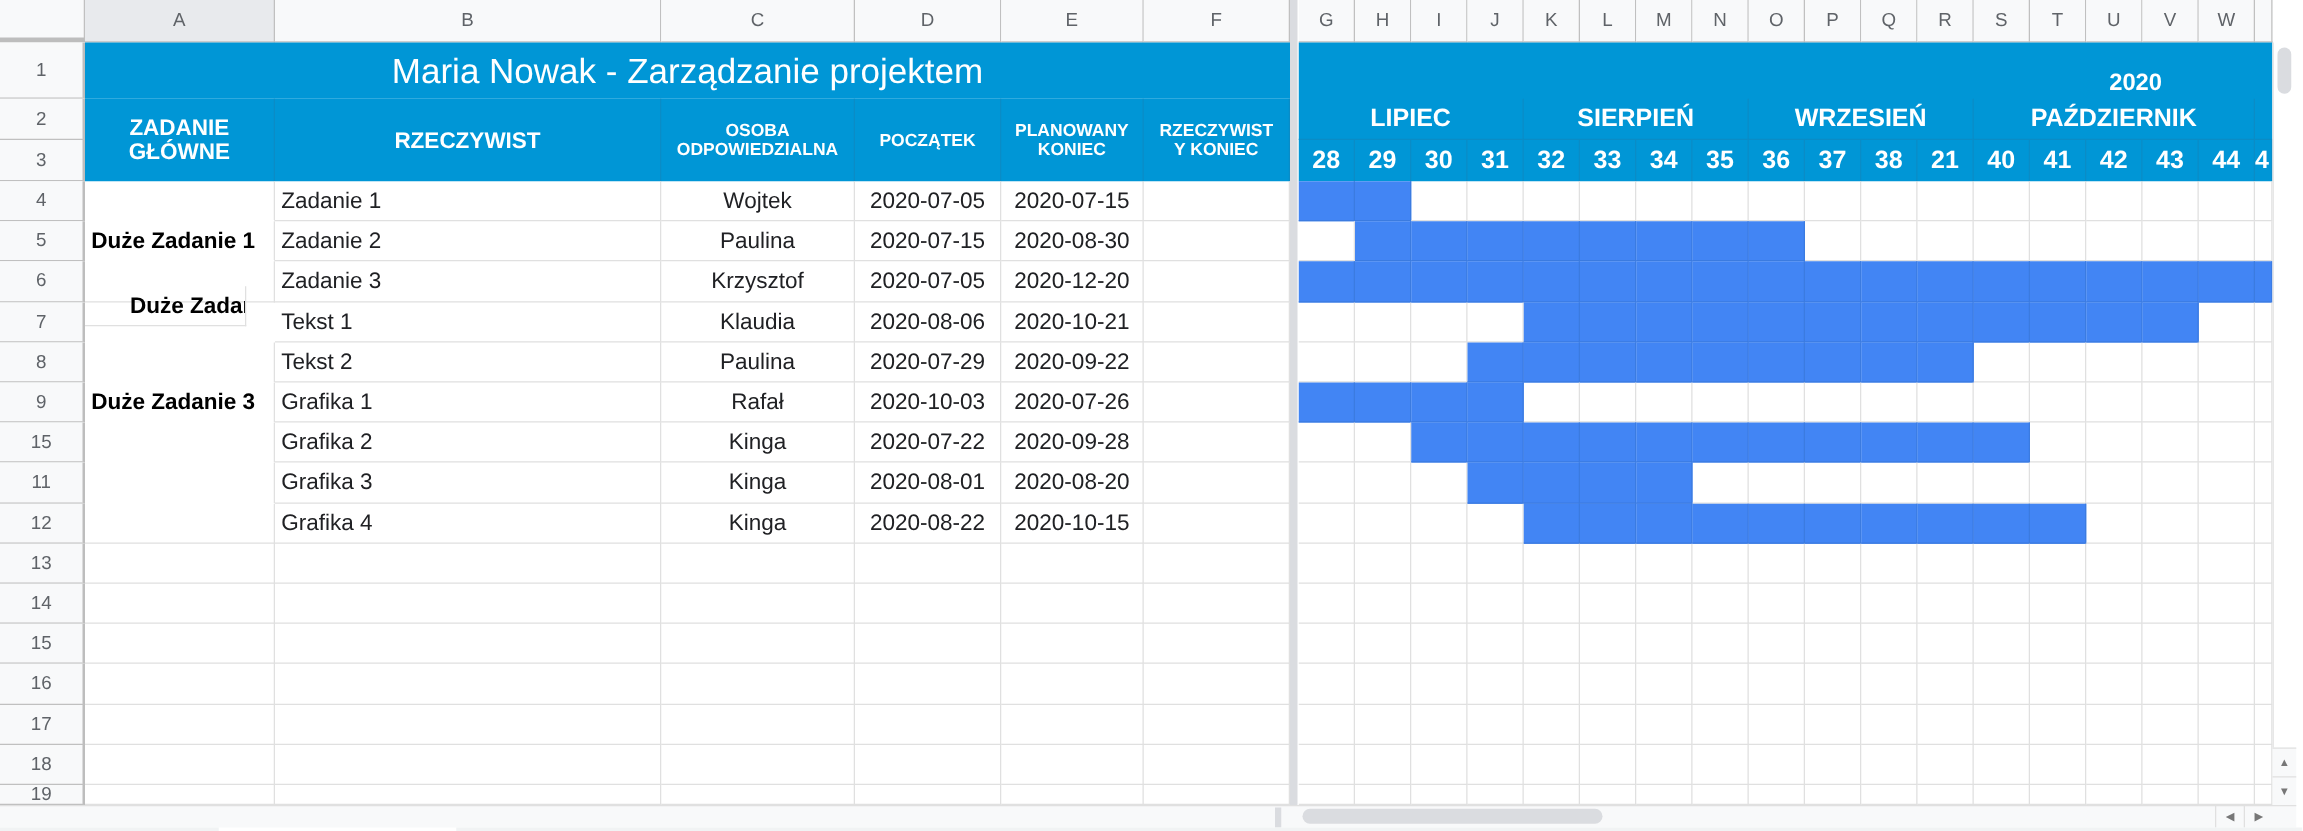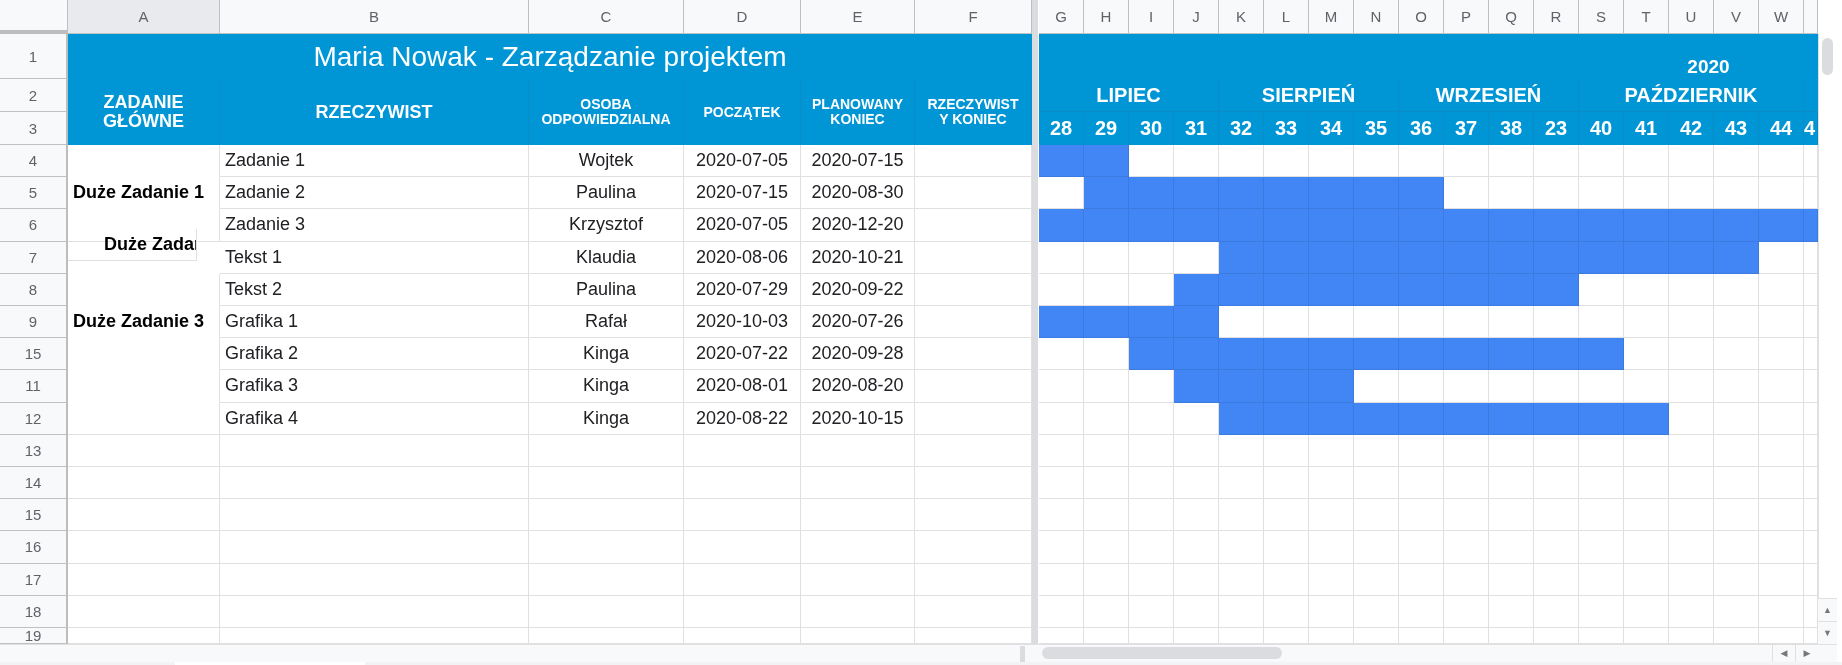--- a/index.html
+++ b/index.html
@@ -142,21 +142,21 @@
     <div class="week" style="left:1084px;top:112px;width:45px;height:33px;overflow:hidden;justify-content:center;">29</div>
     <div class="week" style="left:1129px;top:112px;width:45px;height:33px;overflow:hidden;justify-content:center;">30</div>
     <div class="week" style="left:1174px;top:112px;width:45px;height:33px;overflow:hidden;justify-content:center;">31</div>
     <div class="week" style="left:1219px;top:112px;width:45px;height:33px;overflow:hidden;justify-content:center;">32</div>
     <div class="week" style="left:1264px;top:112px;width:45px;height:33px;overflow:hidden;justify-content:center;">33</div>
     <div class="week" style="left:1309px;top:112px;width:45px;height:33px;overflow:hidden;justify-content:center;">34</div>
     <div class="week" style="left:1354px;top:112px;width:45px;height:33px;overflow:hidden;justify-content:center;">35</div>
     <div class="week" style="left:1399px;top:112px;width:45px;height:33px;overflow:hidden;justify-content:center;">36</div>
     <div class="week" style="left:1444px;top:112px;width:45px;height:33px;overflow:hidden;justify-content:center;">37</div>
     <div class="week" style="left:1489px;top:112px;width:45px;height:33px;overflow:hidden;justify-content:center;">38</div>
-    <div class="week" style="left:1534px;top:112px;width:45px;height:33px;overflow:hidden;justify-content:center;">23</div>
+    <div class="week" style="left:1534px;top:112px;width:45px;height:33px;overflow:hidden;justify-content:center;">21</div>
     <div class="week" style="left:1579px;top:112px;width:45px;height:33px;overflow:hidden;justify-content:center;">40</div>
     <div class="week" style="left:1624px;top:112px;width:45px;height:33px;overflow:hidden;justify-content:center;">41</div>
     <div class="week" style="left:1669px;top:112px;width:45px;height:33px;overflow:hidden;justify-content:center;">42</div>
     <div class="week" style="left:1714px;top:112px;width:45px;height:33px;overflow:hidden;justify-content:center;">43</div>
     <div class="week" style="left:1759px;top:112px;width:45px;height:33px;overflow:hidden;justify-content:center;">44</div>
     <div class="week" style="left:1804px;top:112px;width:14px;height:33px;overflow:hidden;justify-content:flex-start;">4</div>
     <div class="cell l b" style="left:68px;top:145px;width:152px;height:32.19999999999999px;border-bottom-color:#ffffff;"></div>
     <div class="cell l" style="left:220px;top:145px;width:309px;height:32.19999999999999px;">Zadanie 1</div>
     <div class="cell c" style="left:529px;top:145px;width:155px;height:32.19999999999999px;">Wojtek</div>
     <div class="cell c" style="left:684px;top:145px;width:117px;height:32.19999999999999px;">2020-07-05</div>

